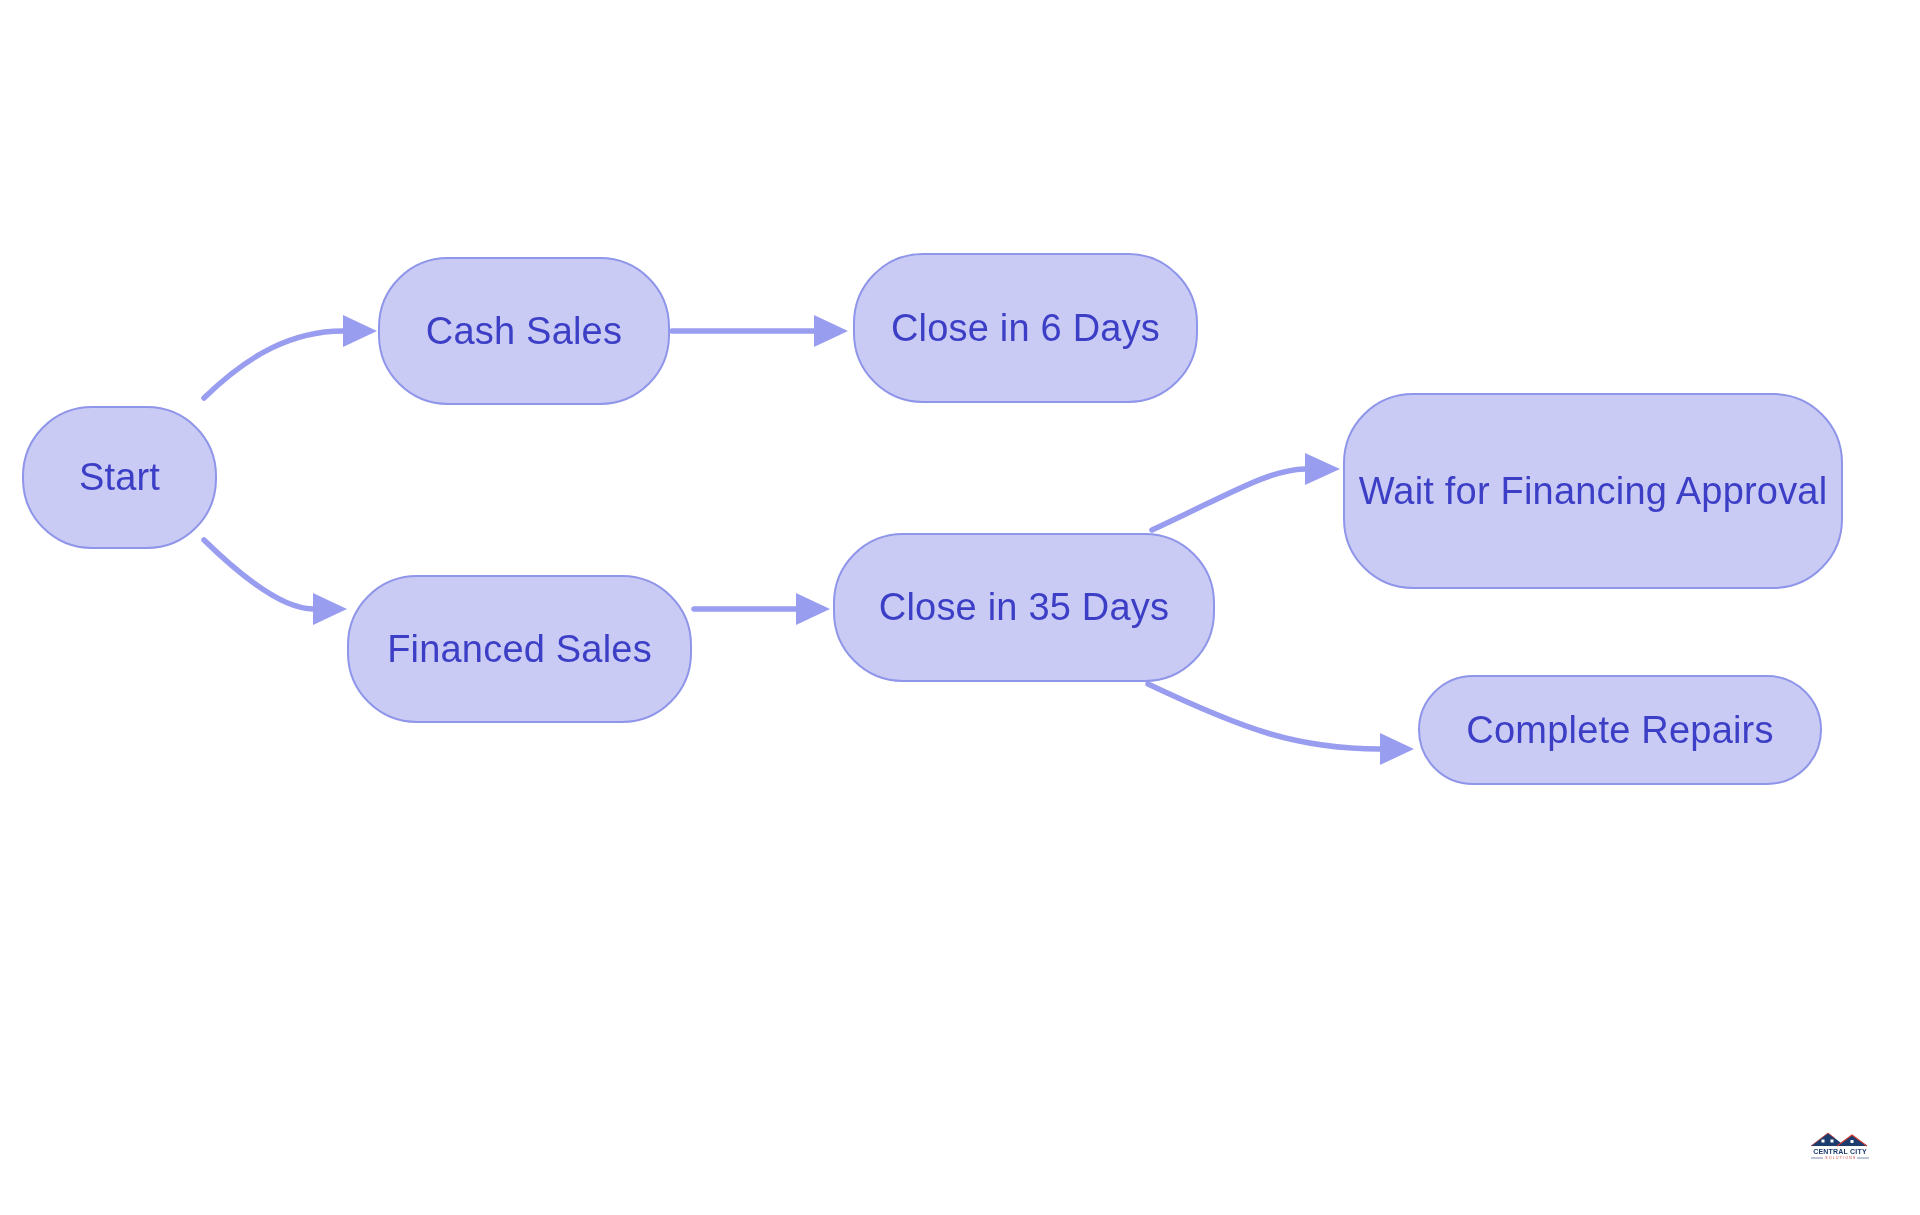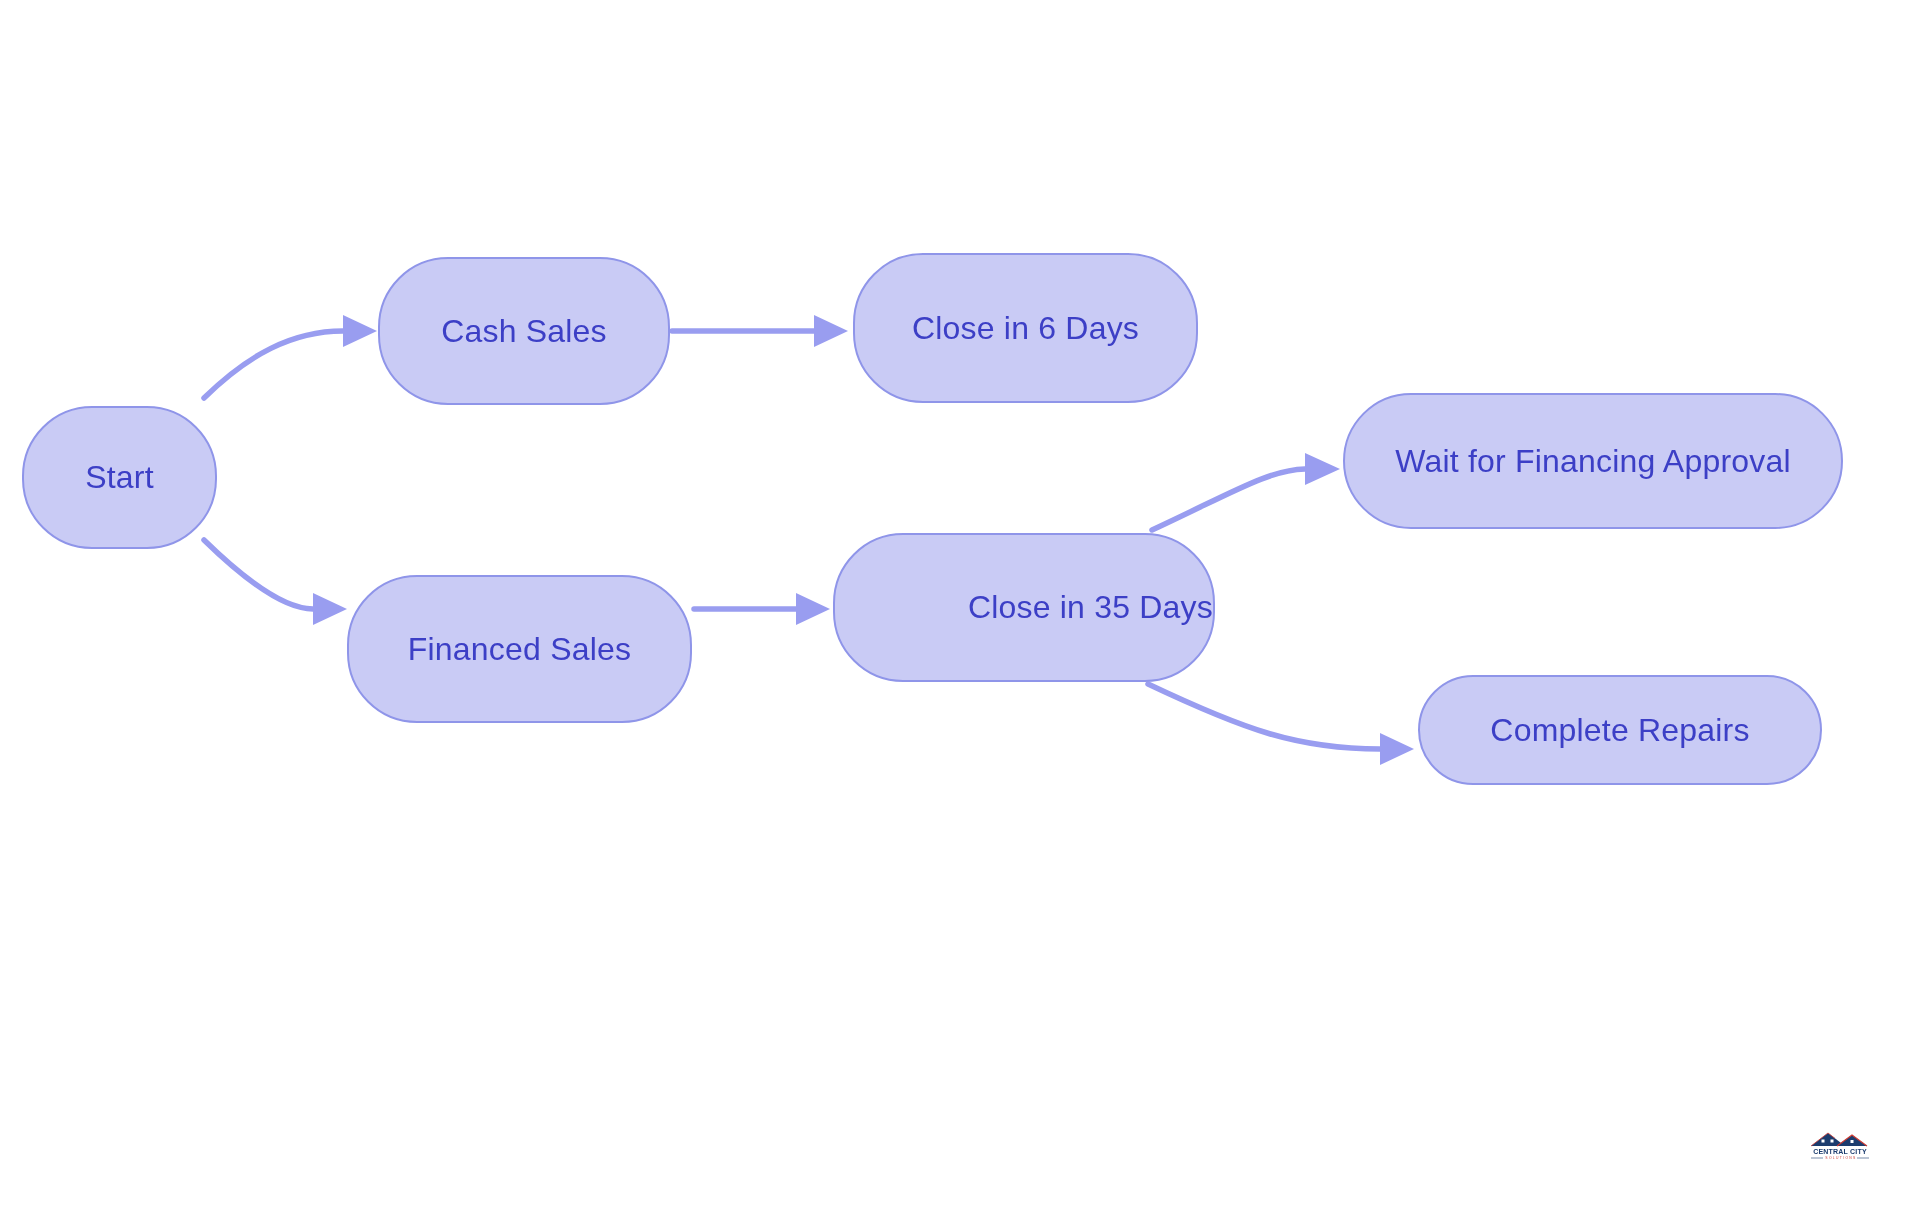--- a/index.html
+++ b/index.html
@@ -45,21 +45,21 @@
   .node {
     position: absolute;
     background: var(--node-fill);
     border: 2.5px solid var(--node-border);
     border-radius: 70px;
     display: flex;
     align-items: center;
     justify-content: center;
   }
   .node-label {
-    font-size: 32px;
+    font-size: 38px;
     color: var(--node-text);
     white-space: nowrap;
     letter-spacing: 0.2px;
   }
   .logo {
     position: absolute;
     left: 1807px;
     top: 1129px;
     width: 68px;
     height: 40px;
@@ -117,25 +117,25 @@
   </div>
 
   <div class="node" style="left:853px; top:253px; width:345px; height:150px;">
     <span class="node-label">Close in 6 Days</span>
   </div>
 
   <div class="node" style="left:347px; top:535px; width:345px; height:148px;margin-top:40px;">
     <span class="node-label">Financed Sales</span>
   </div>
 
-  <div class="node" style="left:833px; top:533px; width:382px; height:149px;justify-content:flex-end;">
+  <div class="node" style="left:833px; top:533px; width:382px; height:149px;">
     <span class="node-label">Close in 35 Days</span>
   </div>
 
-  <div class="node" style="left:1343px; top:393px; width:500px; height:136px;">
+  <div class="node" style="left:1343px; top:393px; width:500px; height:196px;">
     <span class="node-label">Wait for Financing Approval</span>
   </div>
 
   <div class="node" style="left:1418px; top:675px; width:404px; height:110px;">
     <span class="node-label">Complete Repairs</span>
   </div>
 
   <svg class="logo" viewBox="0 0 68 40" xmlns="http://www.w3.org/2000/svg">
     <g>
       <polygon points="4,17 21,4 38,17" fill="var(--logo-navy)"></polygon>

